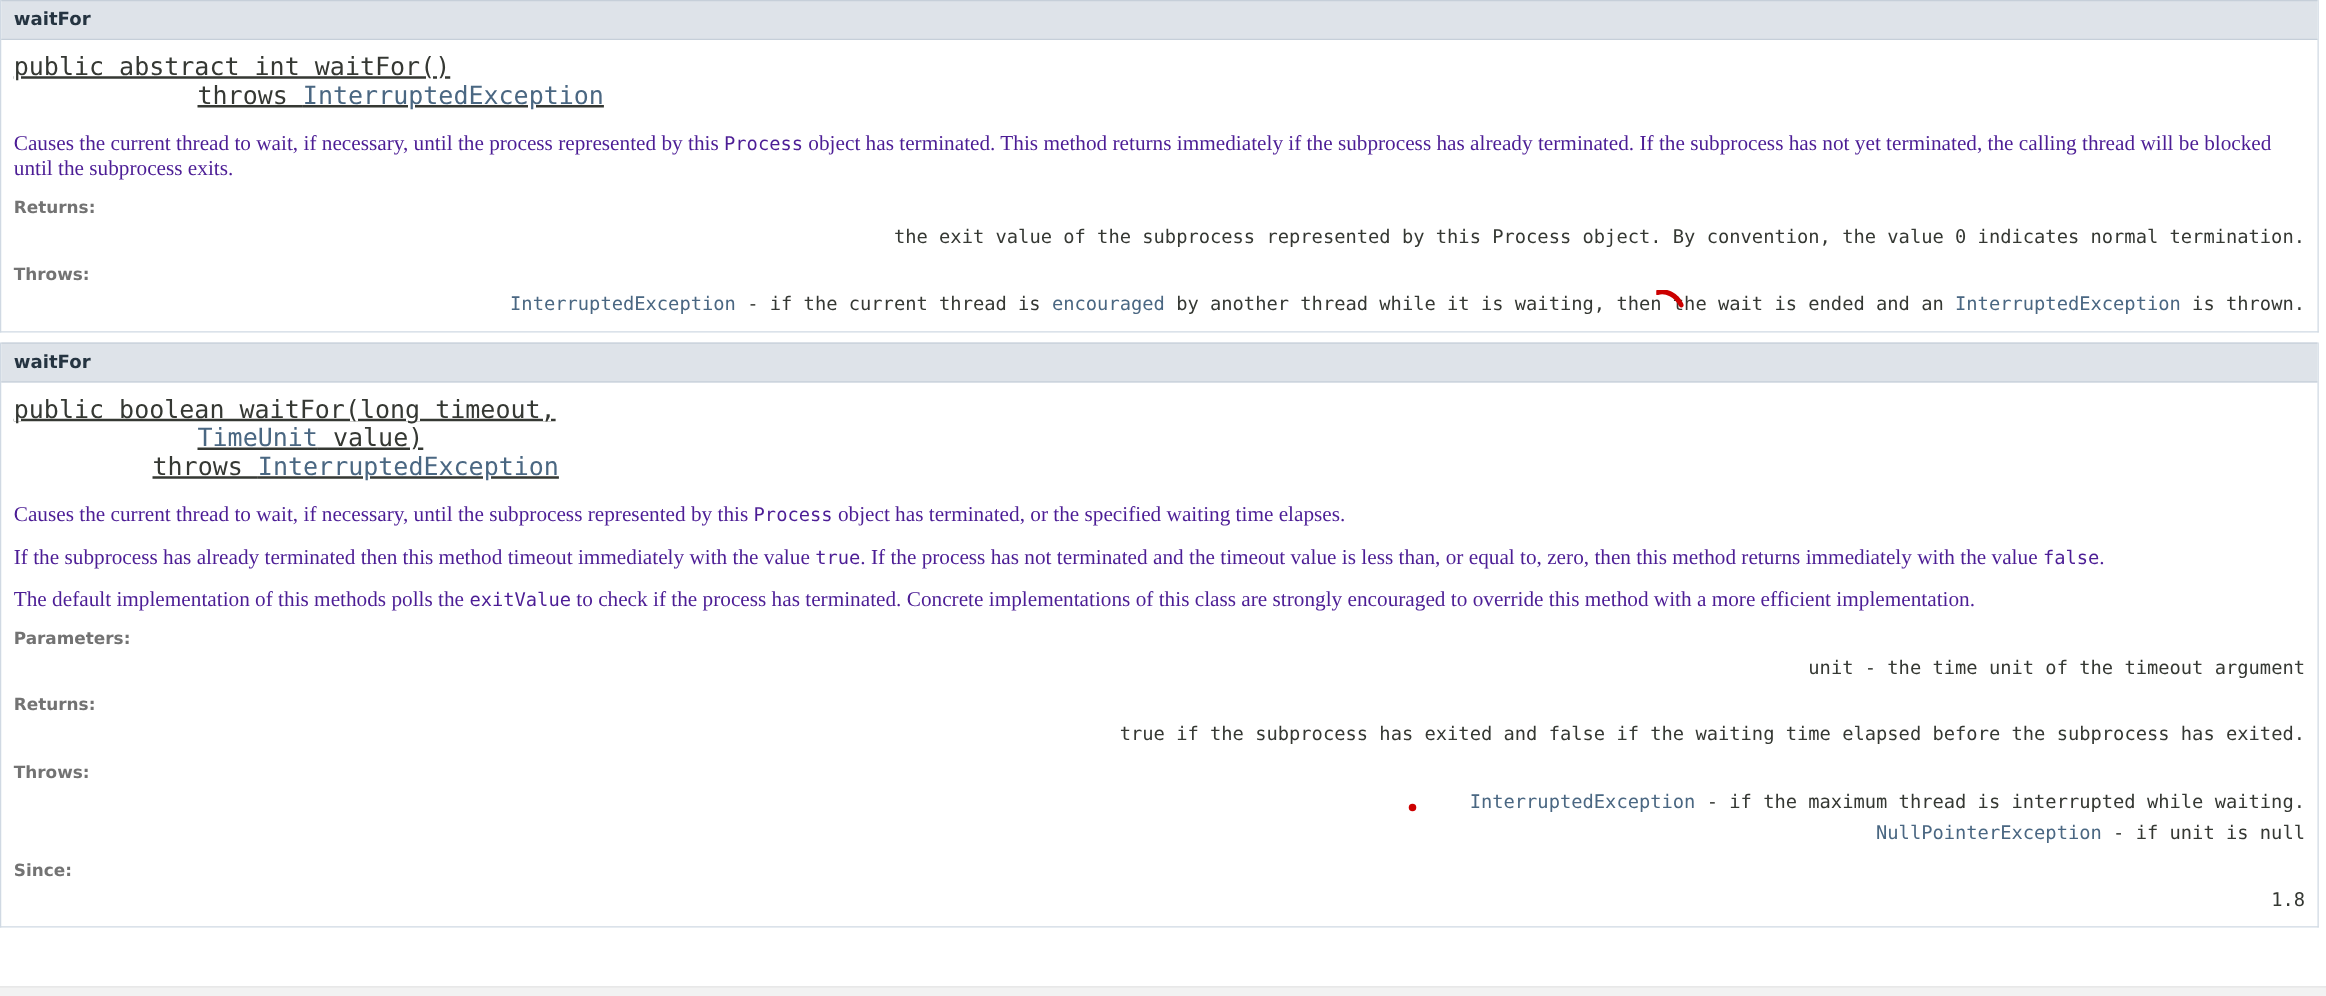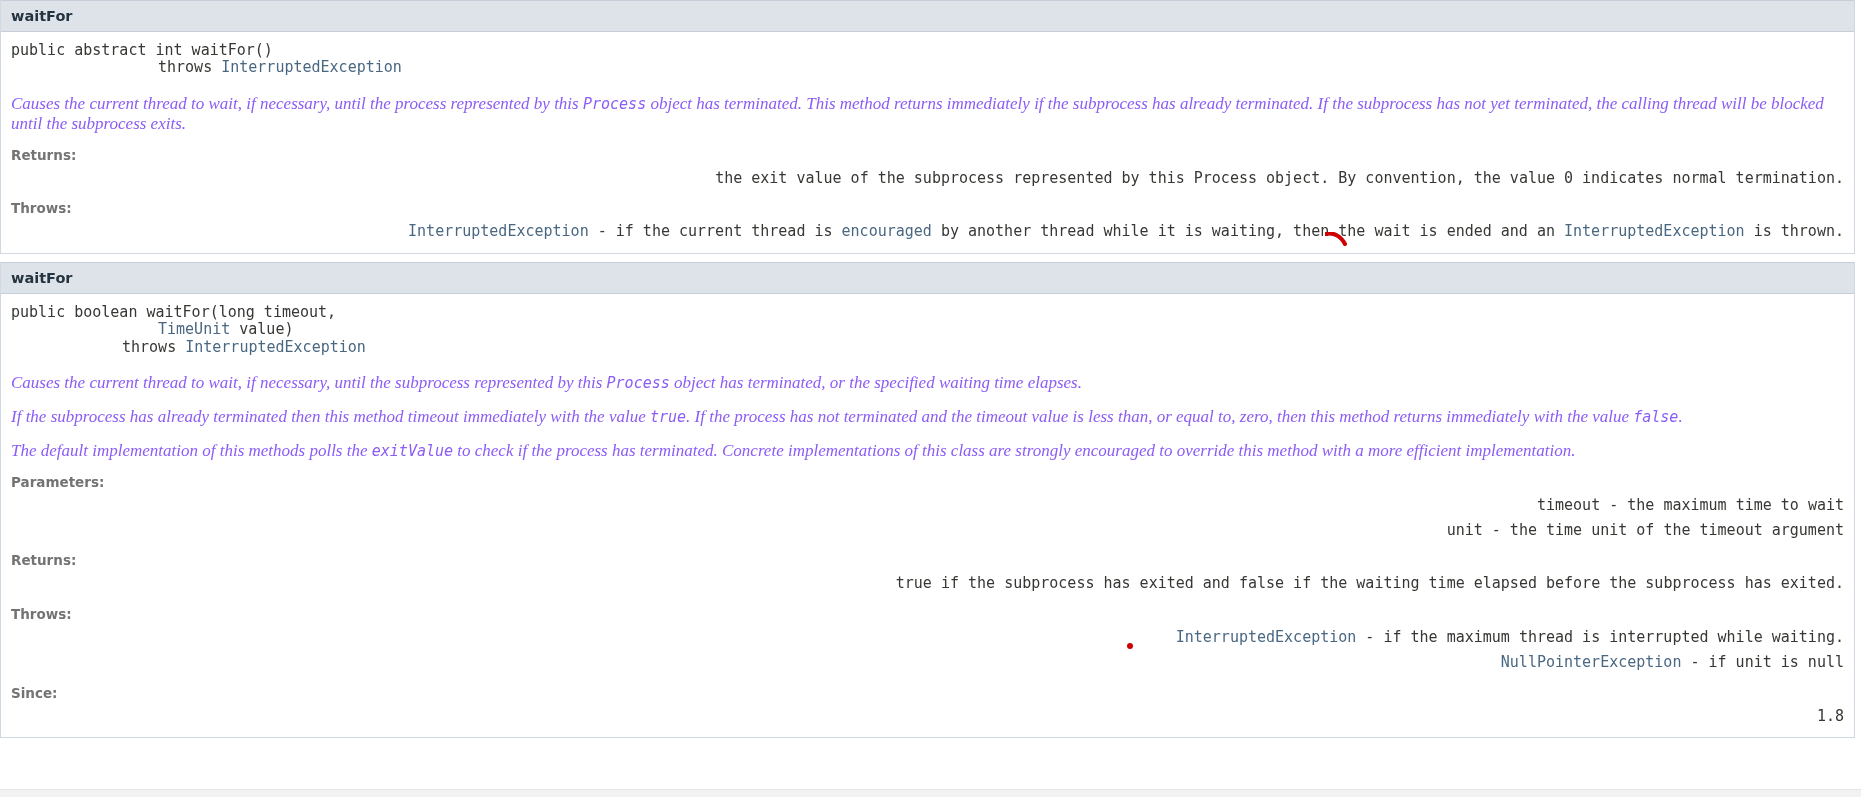--- a/index.html
+++ b/index.html
@@ -40,40 +40,40 @@
     font-size: 14.5px;
     color: #253441;
     box-sizing: border-box;
   }
   .member-body {
     padding: 10px 10px 12px 10px;
     box-sizing: border-box;
   }
   .sig {
     font-family: "DejaVu Sans Mono", monospace;
-    font-size: 15px;
+    font-size: 20px;
     color: #353833;
     line-height: 1.15;
     white-space: pre;
     margin: 0 0 0 0;
+    text-decoration: underline;
   }
   .sig .ln { display: block; }
   .indent-1 { padding-left: 147px; }
   .indent-2 { padding-left: 111px; }
   .lnk {
     color: #4a6782;
     text-decoration: none;
   }
   p.block {
     margin: 14px 0 0 0;
     font-family: "Liberation Serif", serif;
     font-size: 17px;
     line-height: 1.18;
-    color: #8b5cf6;
-    font-style: italic;
+    color: #4c1d95;
   }
   p.block.first { margin-top: 17px; }
   code, .mono {
     font-family: "DejaVu Sans Mono", monospace;
     font-size: 15px;
   }
   dl { margin: 0; padding: 0; }
   dt {
     font-family: "DejaVu Sans", sans-serif;
     font-weight: bold;
@@ -149,21 +149,20 @@
       <div class="sig"><span class="ln">public boolean waitFor(long timeout,</span><span class="ln indent-1"><a class="lnk" href="#">TimeUnit</a><span> value)</span></span><span class="ln indent-2"><span>throws </span><a class="lnk" href="#">InterruptedException</a></span></div>
 
       <p class="block first"><span>Causes the current thread to wait, if necessary, until the subprocess represented by this </span><code>Process</code><span> object has terminated, or the specified waiting time elapses.</span></p>
 
       <p class="block"><span>If the subprocess has already terminated then this method timeout immediately with the value </span><code>true</code><span>. If the process has not terminated and the timeout value is less than, or equal to, zero, then this method returns immediately with the value </span><code>false</code><span>.</span></p>
 
       <p class="block"><span>The default implementation of this methods polls the </span><code>exitValue</code><span> to check if the process has terminated. Concrete implementations of this class are strongly encouraged to override this method with a more efficient implementation.</span></p>
 
       <dl>
         <dt>Parameters:</dt>
-        <dd>timeout - the maximum time to wait</dd>
         <dd>unit - the time unit of the timeout argument</dd>
         <dt>Returns:</dt>
         <dd>true if the subprocess has exited and false if the waiting time elapsed before the subprocess has exited.</dd>
         <dt>Throws:</dt>
         <dd><a class="lnk" href="#">InterruptedException</a><span> - if the maximum thread is interrupted while waiting.</span></dd>
         <dd><a class="lnk" href="#">NullPointerException</a><span> - if unit is null</span></dd>
         <dt>Since:</dt>
         <dd>1.8</dd>
       </dl>
 

